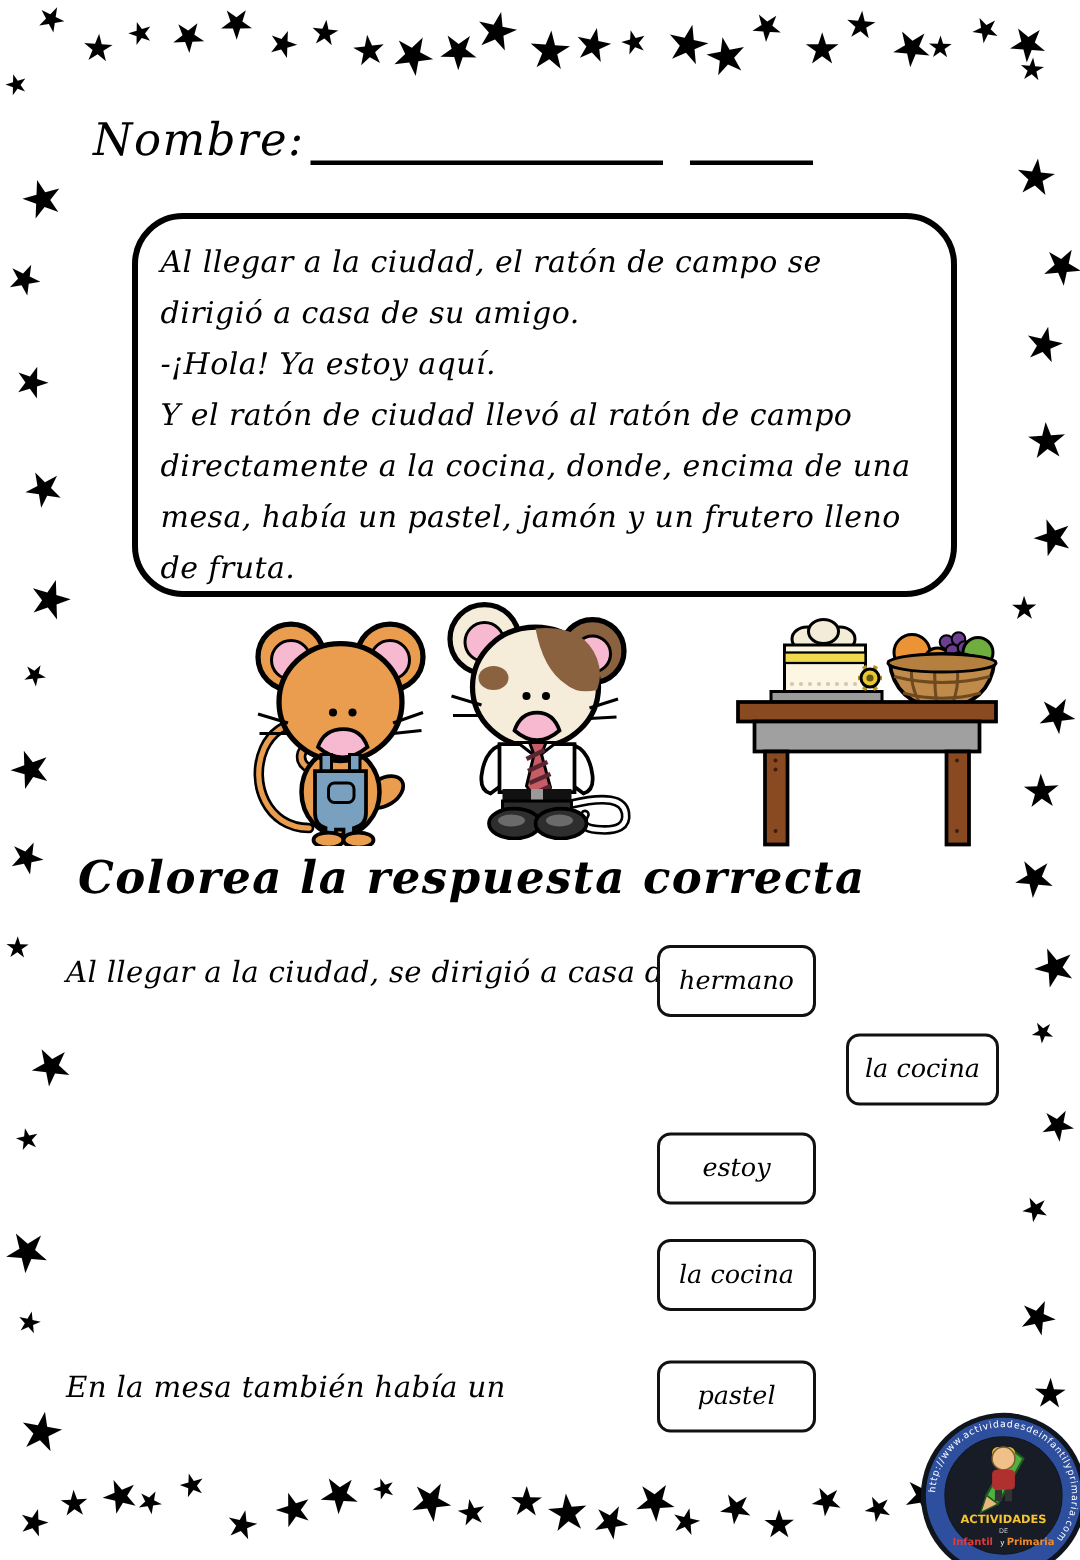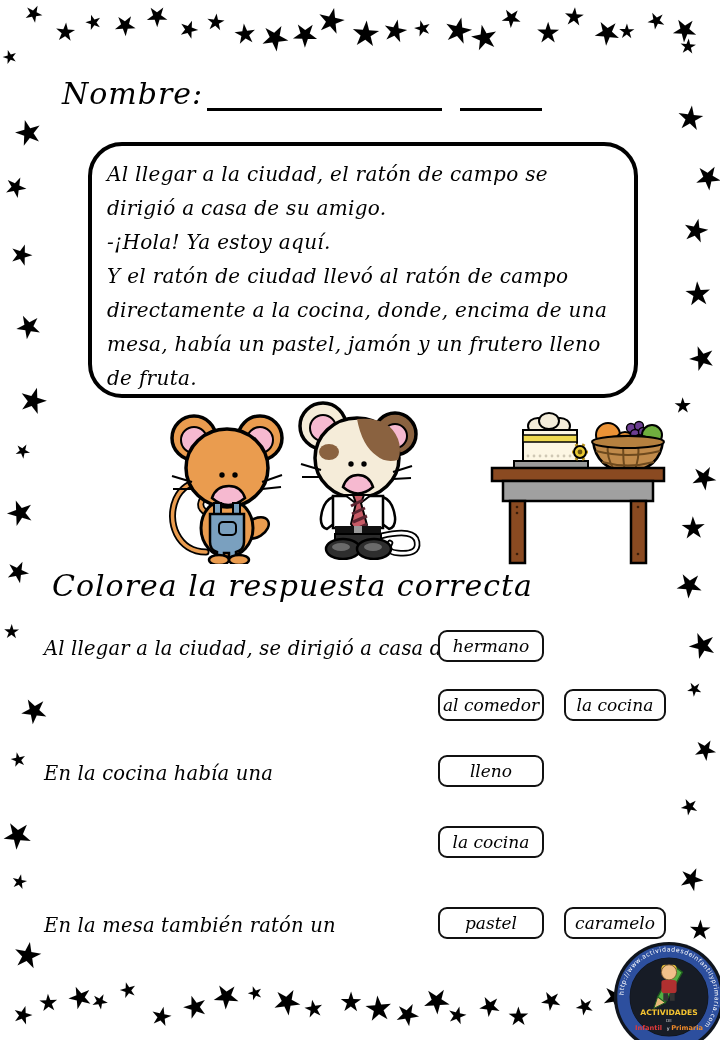--- a/index.html
+++ b/index.html
@@ -5,46 +5,46 @@
   html,body{margin:0;padding:0;background:#fff;}
   .page{position:relative;width:720px;height:1040px;background:#fff;overflow:hidden;
         font-family:"DejaVu Serif",serif;color:#000;}
   .hw{font-family:"DejaVu Serif",serif;font-style:italic;color:#000;}
 
   
   #star-border{position:absolute;inset:0;pointer-events:none;z-index:1;}
   .star{position:absolute;color:#000;line-height:1;user-select:none;}
 
   
-  .header{position:absolute;left:62px;top:76px;z-index:2;display:flex;align-items:flex-end;}
+  .header{position:absolute;left:62px;top:76px;z-index:2;display:flex;align-items:center;}
   .hdr-label{font-size:30px;letter-spacing:1px;}
   .write-line{display:inline-block;border-bottom:3px solid #000;height:30px;}
   .name-line{width:235px;margin:0 14px 0 4px;}
   .date-line{width:82px;margin-left:4px;}
 
   
   .story-box{position:absolute;left:88px;top:142px;width:512px;height:226px;z-index:2;
              border:4px solid #000;border-radius:34px;padding:11px 15px;background:#fff;}
   .story-text{margin:0;font-size:20px;line-height:34px;white-space:pre-line;letter-spacing:.3px;}
 
   
   .illu{position:absolute;z-index:2;}
   #country-mouse{left:166px;top:402px;}
   #city-mouse{left:293px;top:394px;}
   #food-table{left:490px;top:408px;}
 
   
   .activity-title{position:absolute;left:52px;top:568px;z-index:2;margin:0;
-                  font-size:30px;font-weight:400;letter-spacing:1px;}
+                  font-size:30px;font-weight:700;letter-spacing:1px;}
 
   
   .q-row{position:absolute;left:0;width:720px;height:36px;z-index:2;}
   .q-text{position:absolute;left:44px;top:50%;transform:translateY(-50%);
           font-size:19.5px;letter-spacing:.2px;white-space:nowrap;}
-  .opt{position:absolute;top:0;height:32px;border:2px solid #111;border-radius:9px;
+  .opt{position:absolute;top:0;height:48px;border:2px solid #111;border-radius:9px;
        background:#fff;display:flex;align-items:center;justify-content:center;
        font-size:17px;font-style:italic;font-family:"DejaVu Serif",serif;cursor:pointer;box-sizing:border-box;}
   .opt-a{left:438px;width:106px;}
   .opt-b{left:564px;width:102px;}
 
   
   .logo{position:absolute;right:-6px;bottom:-14px;width:114px;height:114px;z-index:3;}
 </style>
 </head>
 <body>
@@ -263,34 +263,31 @@
       </g>
   </svg>
 
   <h2 class="hw activity-title">Colorea la respuesta correcta</h2>
 
   <div class="q-row" style="top:630px">
     <span class="hw q-text">Al llegar a la ciudad, se dirigió a casa de su</span>
     <span class="opt opt-a">hermano</span>
   </div>
   <div class="q-row" style="top:689px">
-    <span class="opt opt-a">al comedor</span>
     <span class="opt opt-b">la cocina</span>
   </div>
   <div class="q-row" style="top:755px">
-    <span class="hw q-text">En la cocina había una</span>
-    <span class="opt opt-a">lleno</span>
+    <span class="opt opt-a">estoy</span>
   </div>
   <div class="q-row" style="top:826px">
     <span class="opt opt-a">la cocina</span>
   </div>
   <div class="q-row" style="top:907px">
-    <span class="hw q-text">En la mesa también ratón un</span>
+    <span class="hw q-text">En la mesa también había un</span>
     <span class="opt opt-a">pastel</span>
-    <span class="opt opt-b">caramelo</span>
   </div>
 
   <svg class="logo" viewBox="0 0 120 120">
     <circle cx="60" cy="60" r="58" fill="#10151d"></circle>
     <circle cx="60" cy="60" r="48" fill="none" stroke="#2D4F9E" stroke-width="13"></circle>
     <circle cx="60" cy="60" r="41" fill="#171c26"></circle>
     <defs>
         <path id="logoCircle" d="M60,60 m-48,0 a48,48 0 1,1 96,0 a48,48 0 1,1 -96,0"></path>
       </defs>
     <text font-size="6.6" fill="#fff" font-family="DejaVu Sans, sans-serif" letter-spacing="0.6">

